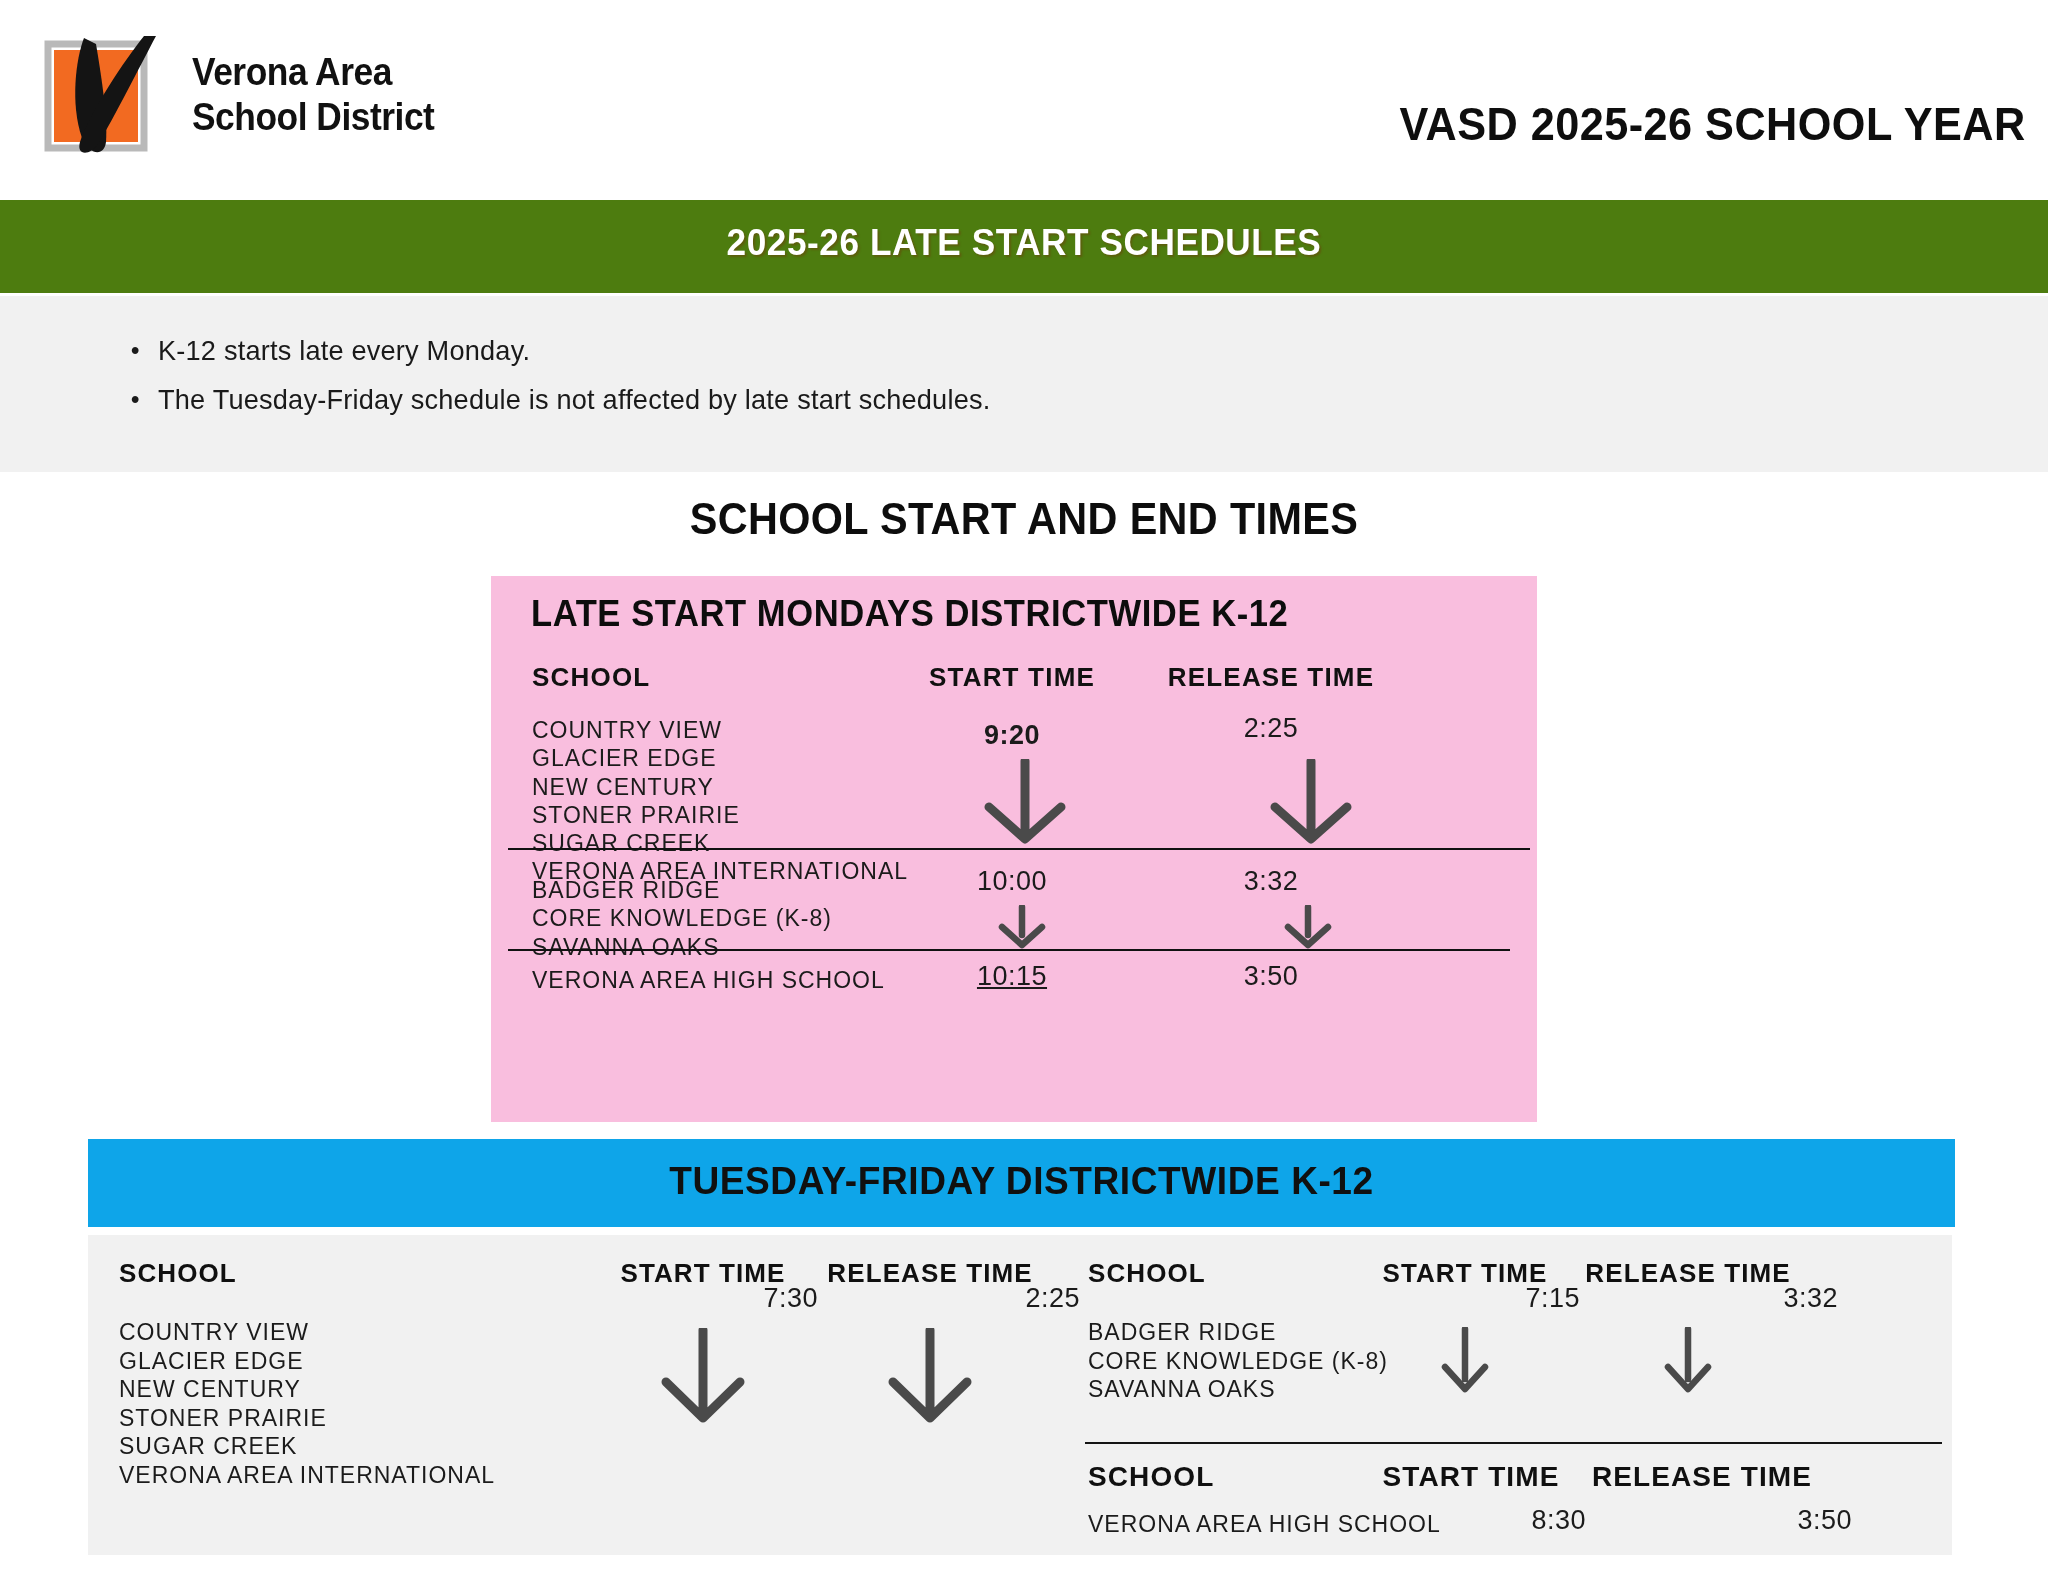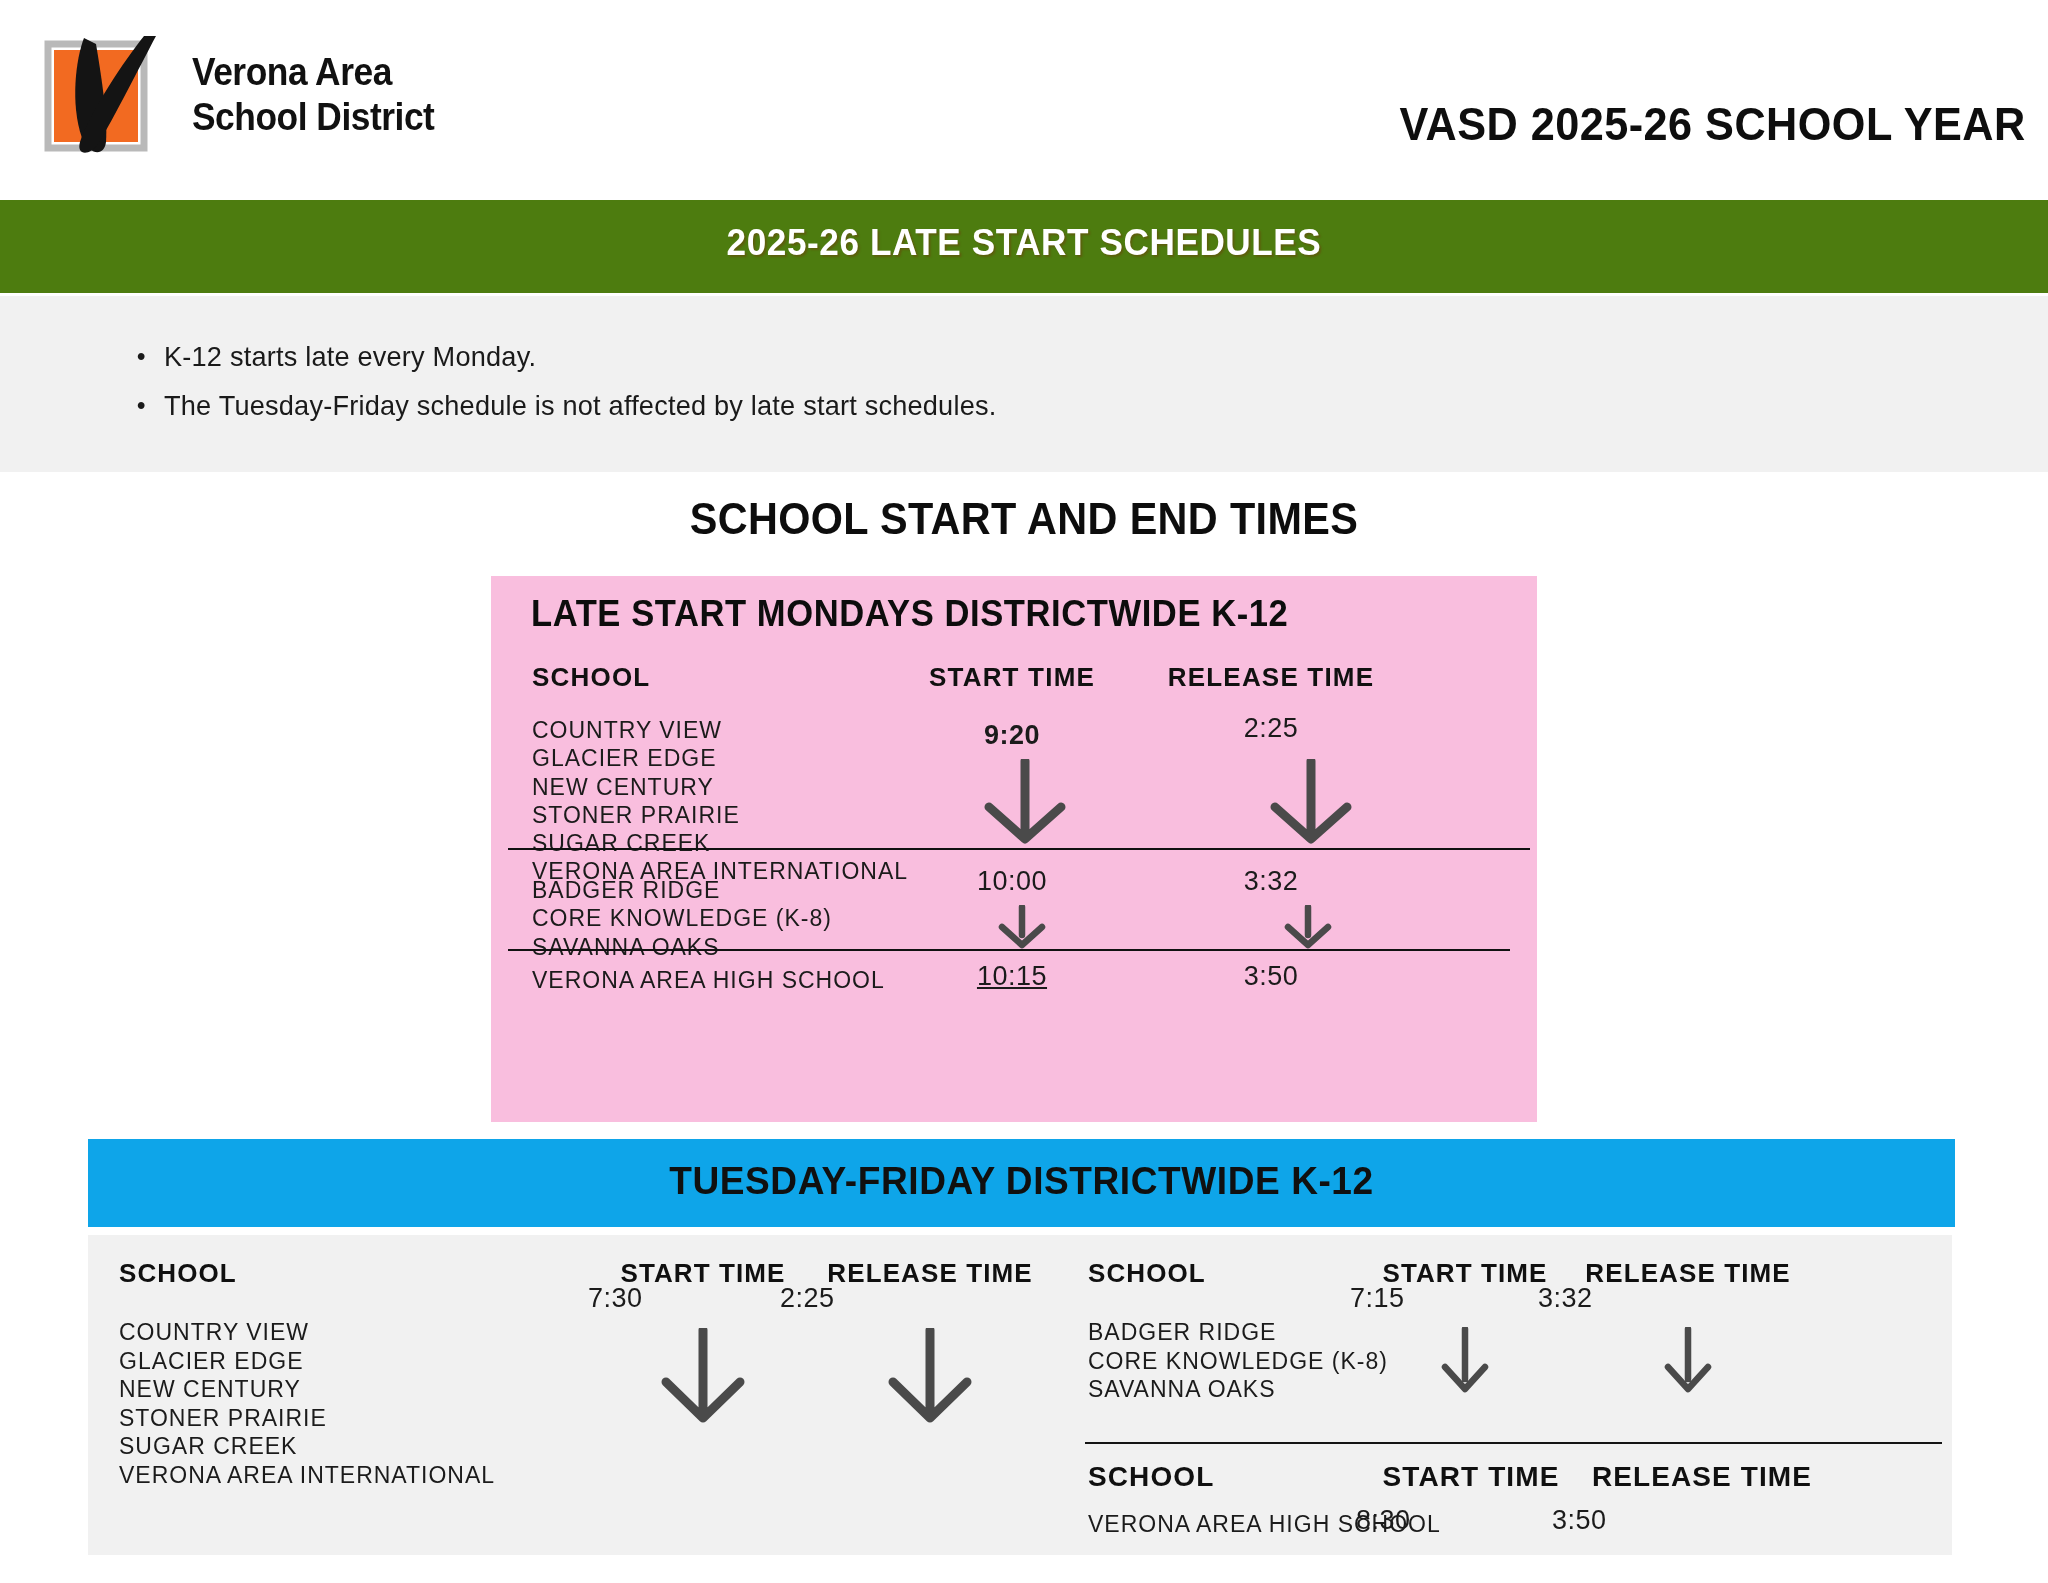--- a/index.html
+++ b/index.html
@@ -77,21 +77,21 @@
   }
 
   
   #notes-panel {
     position: absolute;
     left: 0; top: 296px;
     width: 2048px; height: 176px;
     background: #F1F1F1;
   }
   #notes-list {
-    margin: 14px;
+    margin: 8px;
     padding: 22px 0 0 150px;
     list-style: none;
   }
   #notes-list li {
     position: relative;
     font-size: 28px;
     line-height: 49px;
     color: #1a1a1a;
     letter-spacing: 0.2px;
     transform: scaleX(0.97);
@@ -238,21 +238,21 @@
   }
   #tf-l-schools  { left: 31px;   top: 83px; }
   #tf-r-schools  { left: 1000px; top: 83px; }
   #tf-r2-schools { left: 1000px; top: 275px; }
 
   .tf-time {
     position: absolute;
     font-size: 27px;
     letter-spacing: 0.5px;
     color: #1b1b1b;
-    text-align: left;
+    text-align: right;
     white-space: nowrap;
   }
   #tf-l-start  { left: 500px;  top: 48px; width: 230px; }
   #tf-l-rel    { left: 692px;  top: 48px; width: 300px; }
   #tf-r-start  { left: 1262px; top: 48px; width: 230px; }
   #tf-r-rel    { left: 1450px; top: 48px; width: 300px; }
   #tf-r2-start { left: 1268px; top: 270px; width: 230px; }
   #tf-r2-rel   { left: 1464px; top: 270px; width: 300px; }
 
   #tf-r-rule {

